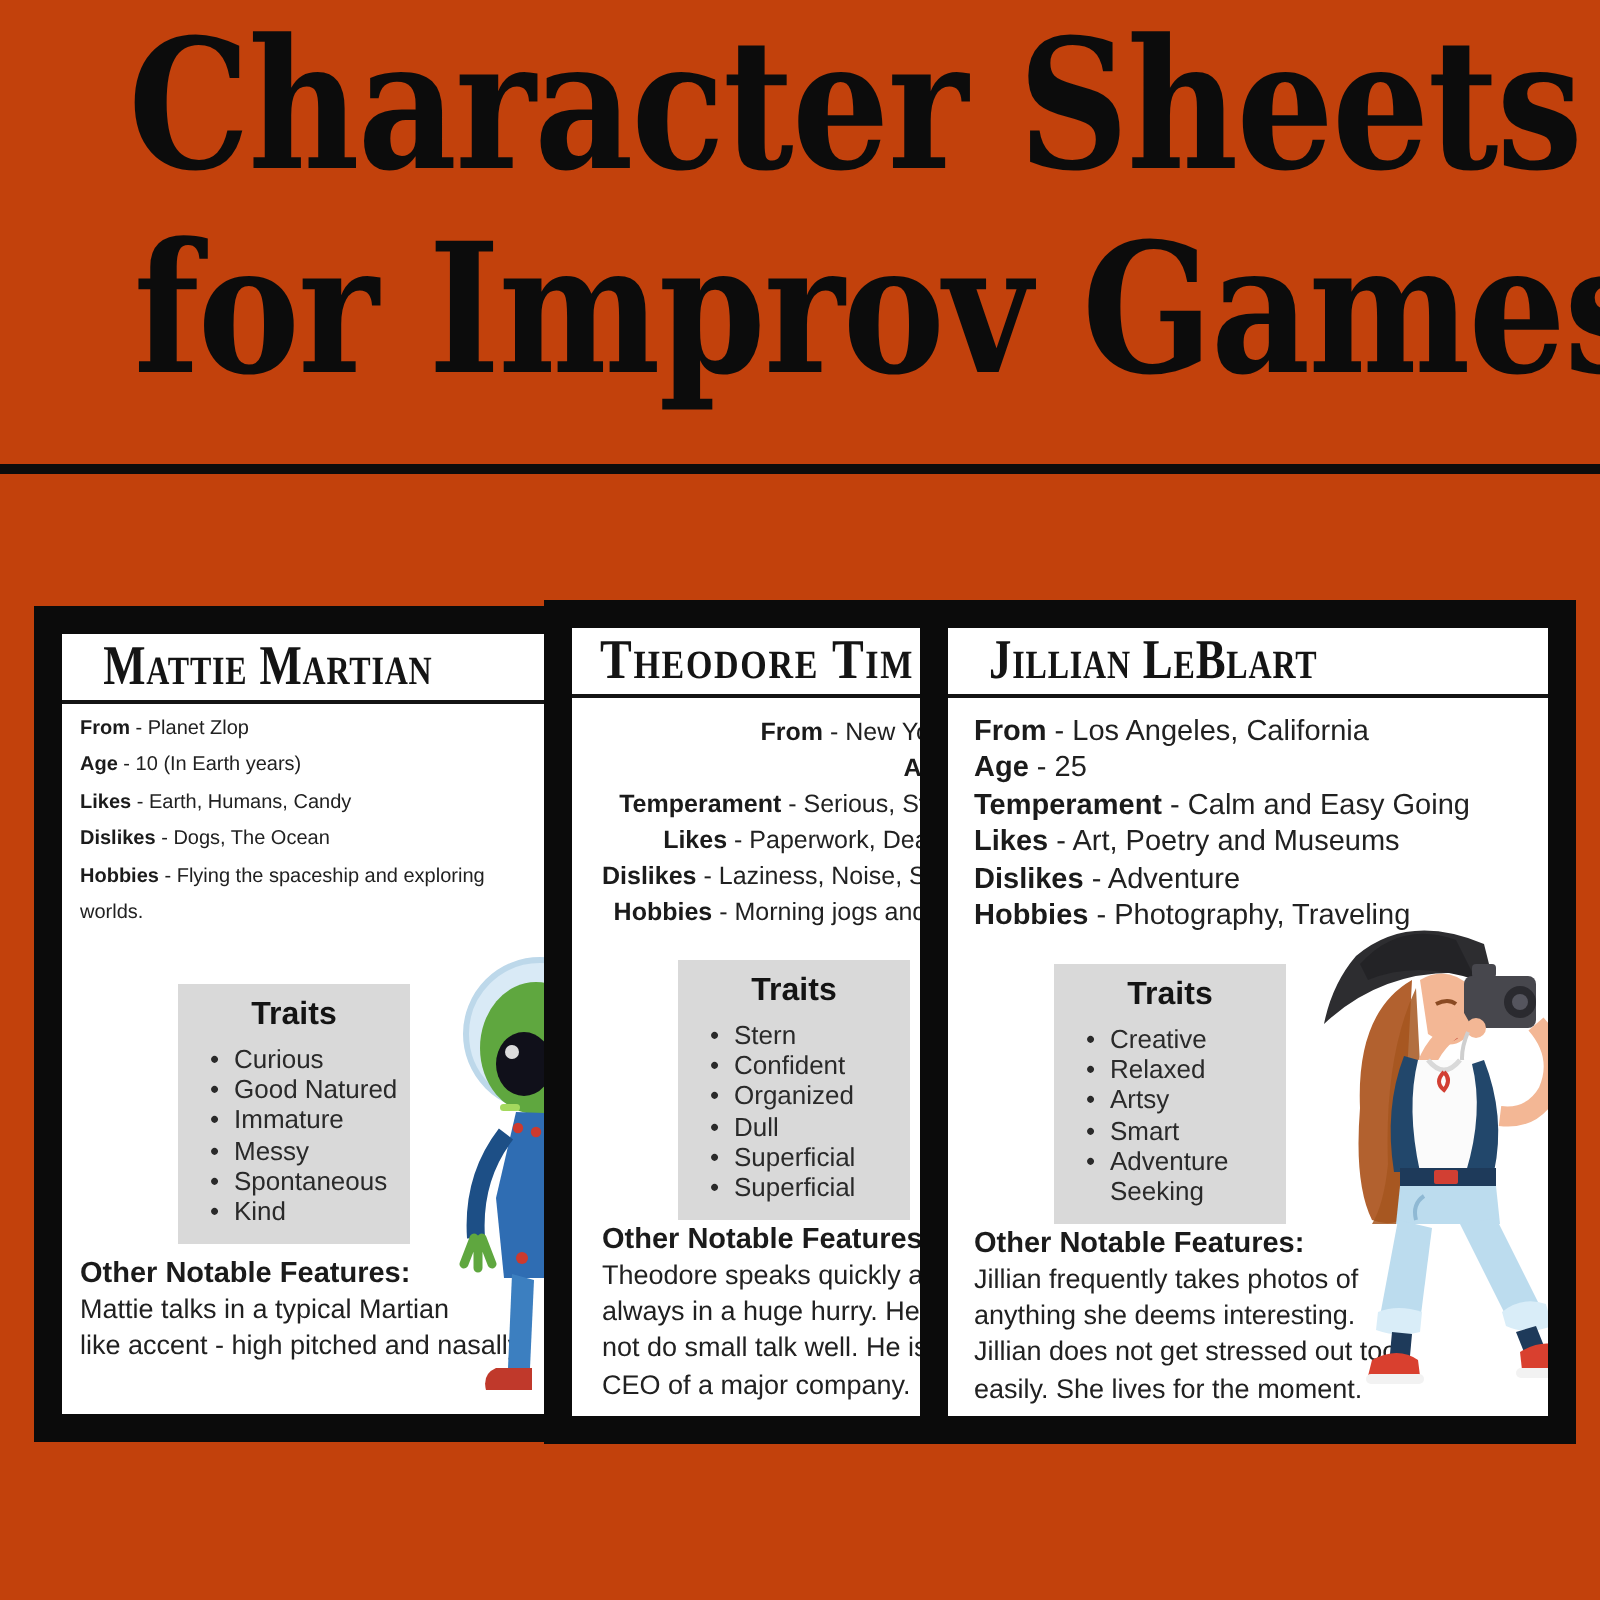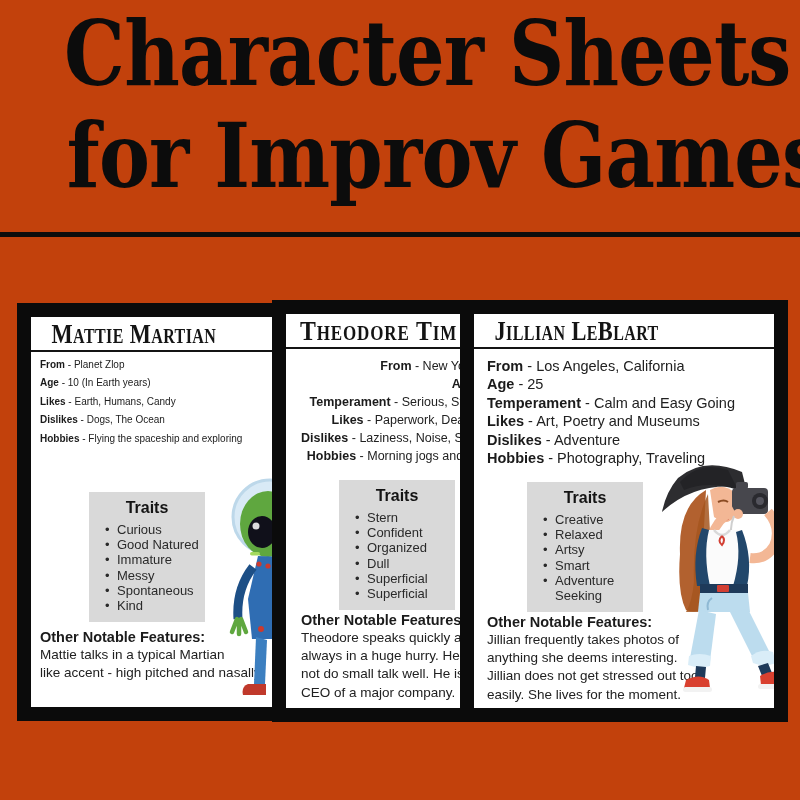--- a/index.html
+++ b/index.html
@@ -73,20 +73,21 @@
     <div class="card-inner">
       <div class="card-title">
         <span class="ct-text">Mattie Martian</span>
       </div>
       <div class="fields">
         <div class="field"><span class="lbl">From</span><span class="val">Planet Zlop</span></div>
         <div class="field"><span class="lbl">Age</span><span class="val">10 (In Earth years)</span></div>
         <div class="field"><span class="lbl">Likes</span><span class="val">Earth, Humans, Candy</span></div>
         <div class="field"><span class="lbl">Dislikes</span><span class="val">Dogs, The Ocean</span></div>
         <div class="field"><span class="lbl">Hobbies</span><span class="val">Flying the spaceship and exploring</span></div>
+        <div class="field">worlds.</div>
       </div>
       <div class="traits">
         <div class="traits-title">Traits</div>
         <ul>
           <li>Curious</li>
           <li>Good Natured</li>
           <li>Immature</li>
           <li>Messy</li>
           <li>Spontaneous</li>
           <li>Kind</li>

